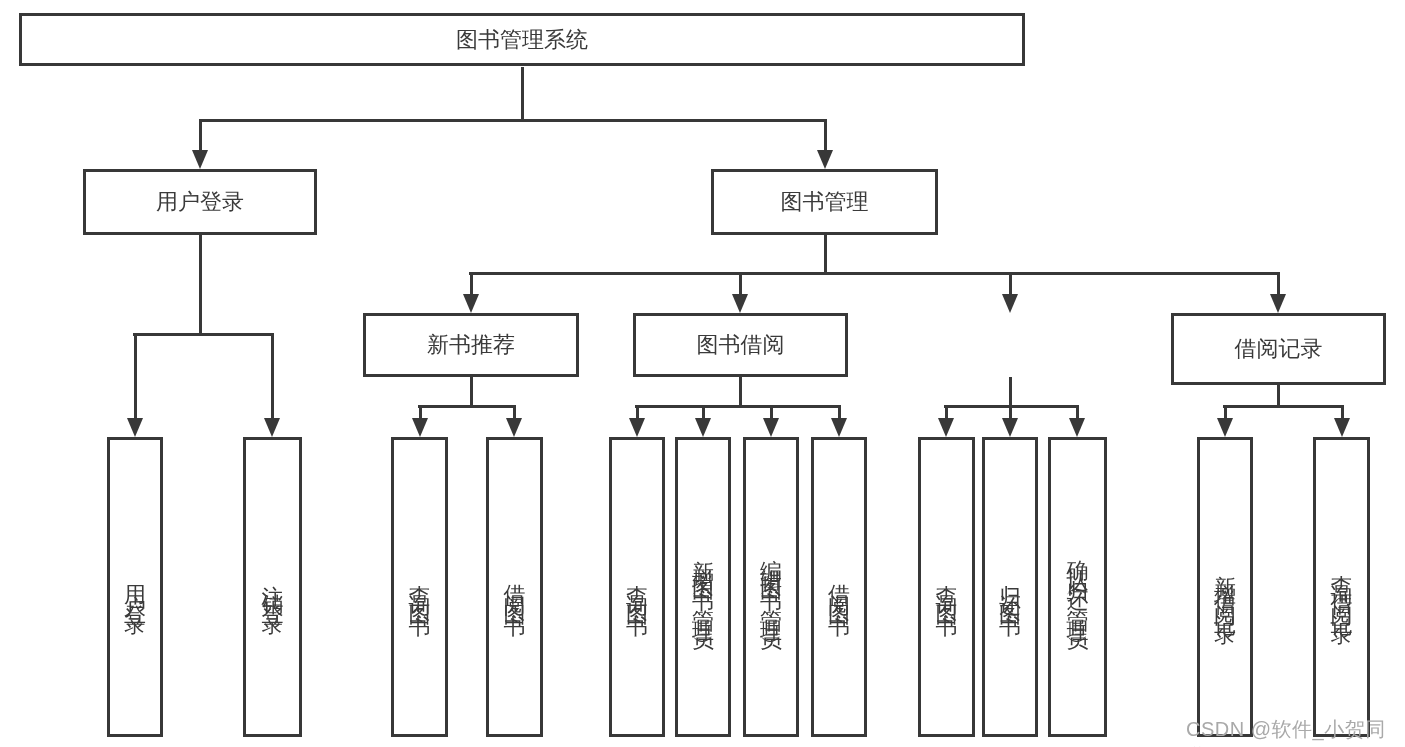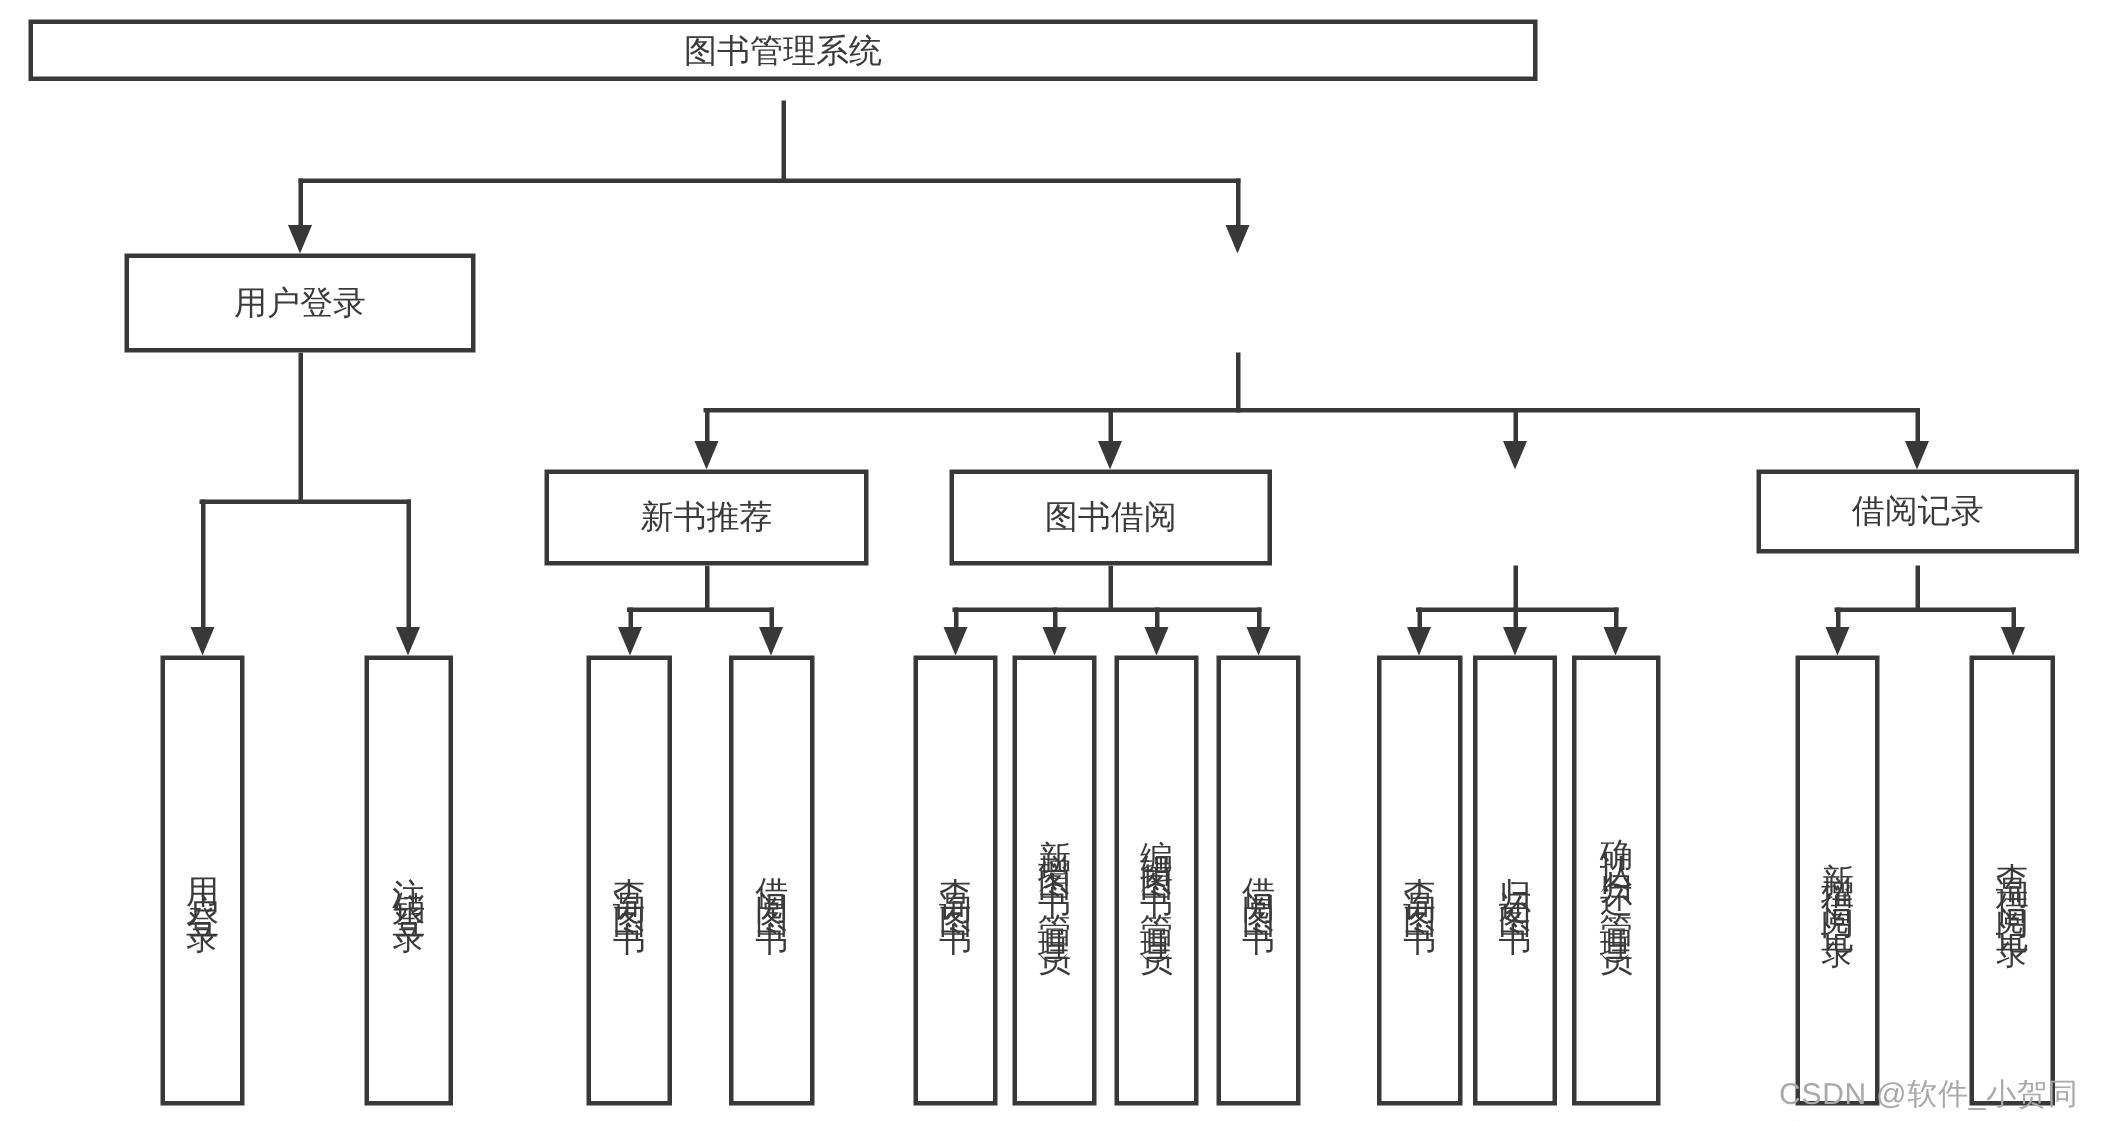--- a/index.html
+++ b/index.html
@@ -28,27 +28,28 @@
   .watermark {
     position:absolute; left:1186px; top:716px; z-index:4;
     color:#a9a9a9; font-size:20px; letter-spacing:0.5px;
   }
 </style>
 </head>
 <body>
 
 <div class="canvas">
 
-  <div class="box" style="left:19px; top:13px; width:1006px; height:41px;">图书管理系统</div>
+  <div class="box" style="left:19px; top:13px; width:1006px; height:53px;">图书管理系统</div>
 
   <div class="box" style="left:83px; top:169px; width:234px; height:66px;">用户登录</div>
+  <div class="box" style="left:711px; top:169px; width:227px; height:66px;">图书管理</div>
 
   <div class="box" style="left:363px; top:313px; width:216px; height:64px;">新书推荐</div>
   <div class="box" style="left:633px; top:313px; width:215px; height:64px;">图书借阅</div>
-  <div class="box" style="left:1171px; top:313px; width:215px; height:56px;">借阅记录</div>
+  <div class="box" style="left:1171px; top:313px; width:215px; height:72px;">借阅记录</div>
 
   <div class="box vert" style="left:107px; top:437px; width:56px; height:300px;">用户登录</div>
   <div class="box vert" style="left:243px; top:437px; width:59px; height:300px;">注销登录</div>
 
   <div class="box vert" style="left:391px; top:437px; width:57px; height:300px;">查询图书</div>
   <div class="box vert" style="left:486px; top:437px; width:57px; height:300px;">借阅图书</div>
 
   <div class="box vert" style="left:609px; top:437px; width:56px; height:300px;">查询图书</div>
   <div class="box vert" style="left:675px; top:437px; width:56px; height:300px;">新增图书（管理员）</div>
   <div class="box vert" style="left:743px; top:437px; width:56px; height:300px;">编辑图书（管理员）</div>

